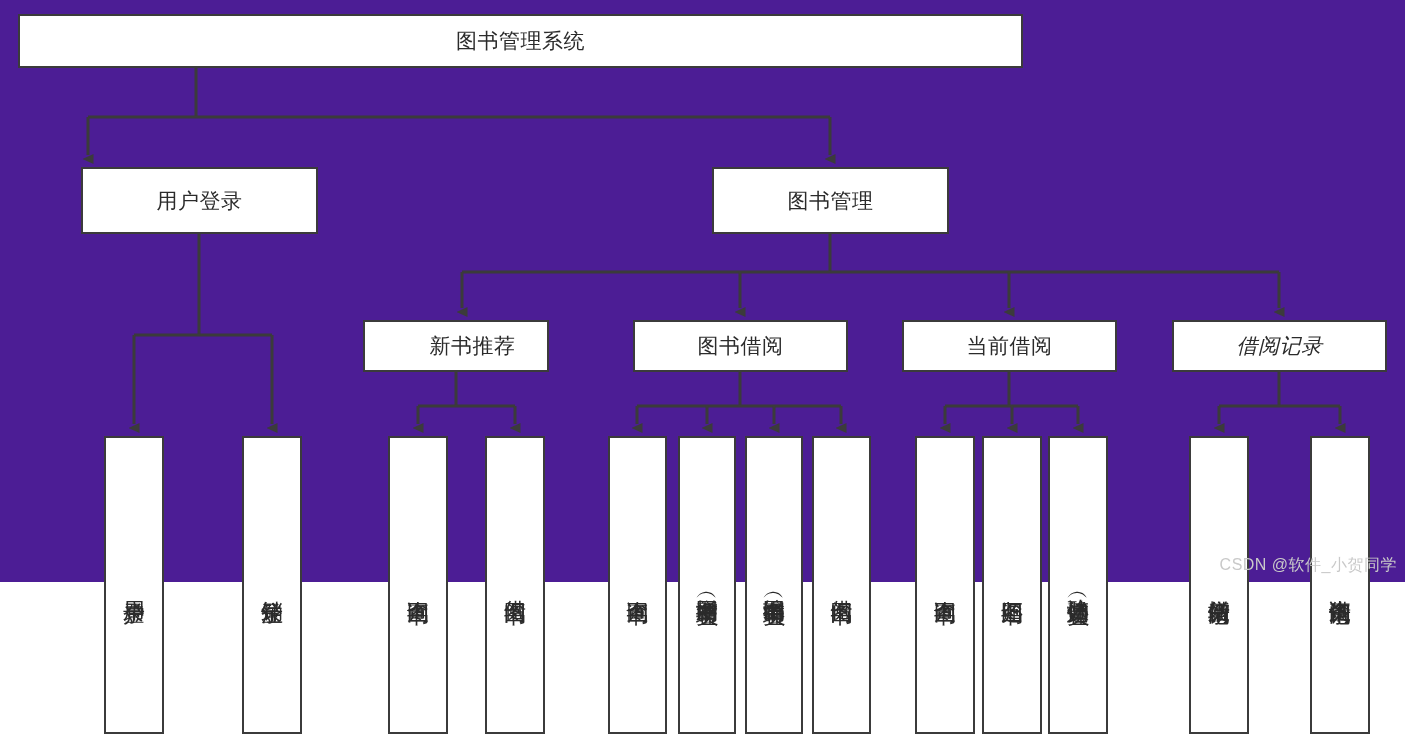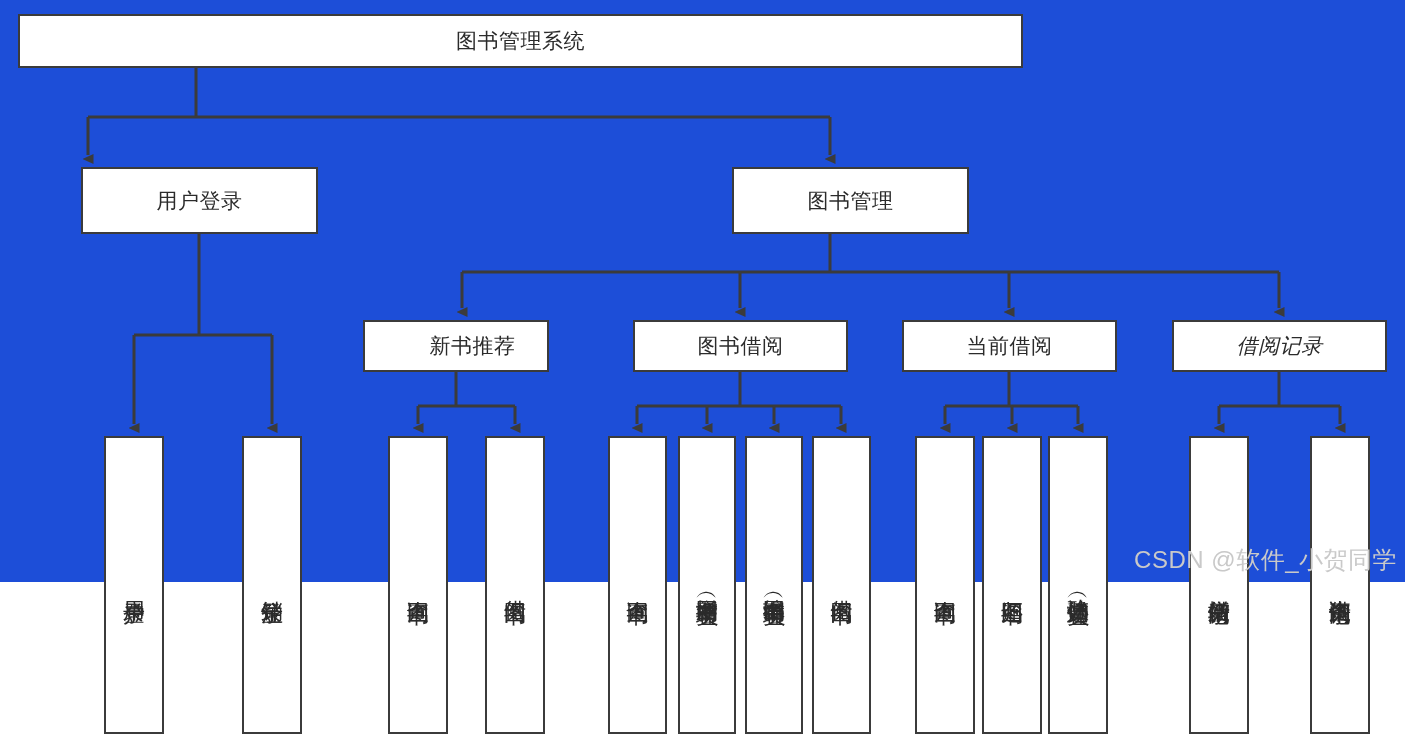--- a/index.html
+++ b/index.html
@@ -10,21 +10,21 @@
   body {
     width: 1405px;
     height: 747px;
     font-family: "Liberation Sans", "DejaVu Sans", sans-serif;
     overflow: hidden;
   }
   #diagram-root {
     position: relative;
     width: 1405px;
     height: 582px;
-    background: #1d4ed8;
+    background: #4c1d95;
   }
   #diagram-svg {
     position: absolute;
     left: 0;
     top: 0;
     width: 1405px;
     height: 747px;
   }
   .node-box {
     position: absolute;
@@ -50,21 +50,21 @@
     font-size: 22px;
     line-height: 1.1;
     letter-spacing: 1px;
   }
   .node-box.root .node-label { font-size: 21px; }
   #watermark {
     position: absolute;
     right: 8px;
     bottom: 6px;
     color: #c9c9c9;
-    font-size: 24px;
+    font-size: 16px;
     letter-spacing: 0.5px;
     white-space: nowrap;
     pointer-events: none;
   }
 </style>
 </head>
 <body>
 
 <div id="diagram-root">
 
@@ -127,21 +127,21 @@
   </svg>
 
   <div class="node-box root" id="node-root" style="left: 18px; top: 14px; width: 1005px; height: 54px;">
     <span class="node-label">图书管理系统</span>
   </div>
 
   <div id="level1-layer">
       <div class="node-box" style="left: 81px; top: 167px; width: 237px; height: 67px;">
         <span class="node-label">用户登录</span>
       </div>
-      <div class="node-box" style="left: 732px; top: 167px; width: 237px; height: 67px;">
+      <div class="node-box" style="left: 712px; top: 167px; width: 237px; height: 67px;">
         <span class="node-label">图书管理</span>
       </div>
     </div>
   <div id="level2-layer">
       <div class="node-box" style="left: 363px; top: 320px; width: 186px; height: 52px; padding-left: 33px;">
         <span class="node-label">新书推荐</span>
       </div>
       <div class="node-box" style="left: 633px; top: 320px; width: 215px; height: 52px;">
         <span class="node-label">图书借阅</span>
       </div>

